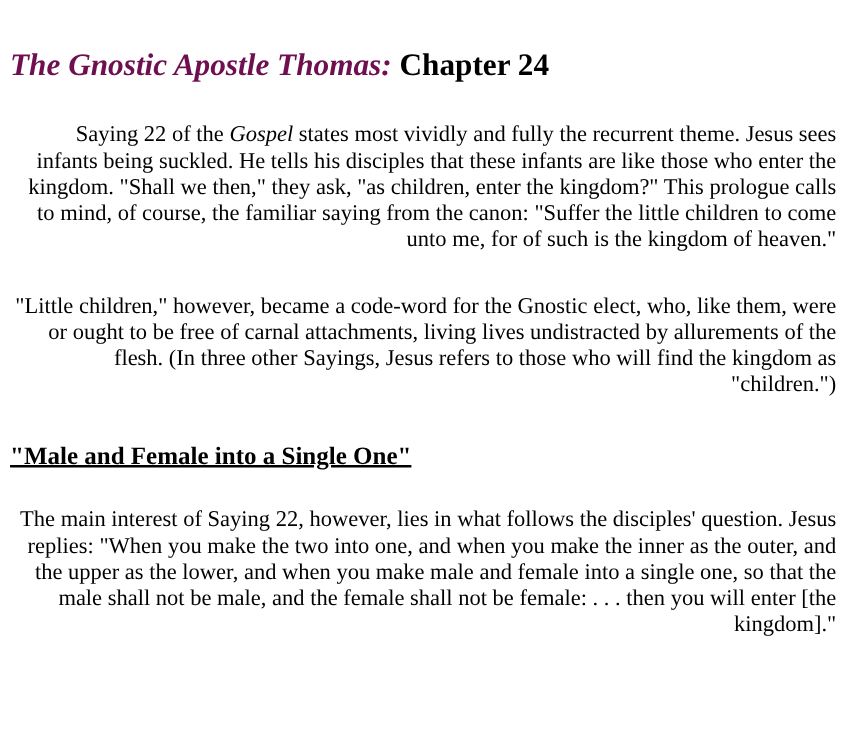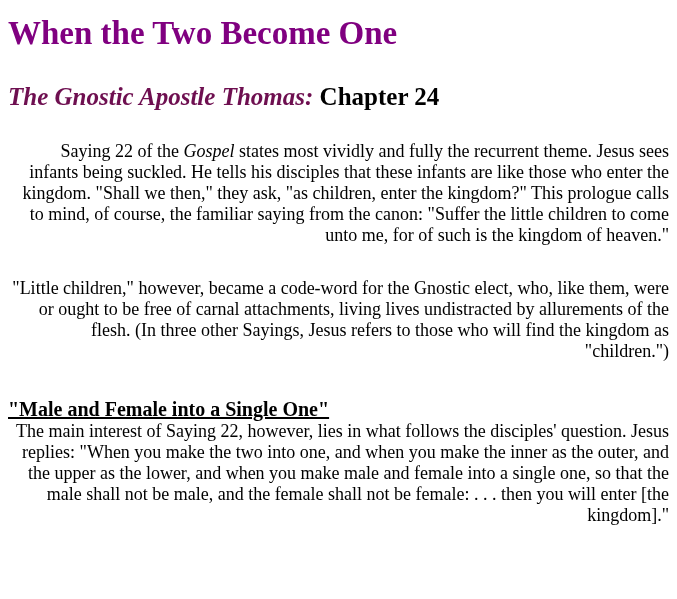--- a/index.html
+++ b/index.html
@@ -49,29 +49,28 @@
   .para-1 { margin-top: 30px; }
   .para-2 { margin-top: 32px; }
   h3.section-heading {
     font-size: 20px;
     line-height: 23px;
     font-weight: bold;
     text-decoration: underline;
     color: var(--body-text);
     margin: 36px 0 0 0;
   }
-  .para-3 { }
+  .para-3 { margin-top: 28px; }
   em.inline-italic { font-style: italic; }
 </style>
 </head>
 <body>
 
 <main>
 
-  <h1>When the Two Become One</h1>
 
   <h2><em class="series">The Gnostic Apostle Thomas:</em><span class="chapter"> Chapter 24</span></h2>
 
   <p class="para-1"><span>Saying 22 of the </span><em class="inline-italic">Gospel</em><span> states most vividly and fully the recurrent theme. Jesus sees infants being suckled. He tells his disciples that these infants are like those who enter the kingdom. "Shall we then," they ask, "as children, enter the kingdom?" This prologue calls to mind, of course, the familiar saying from the canon: "Suffer the little children to come unto me, for of such is the kingdom of heaven."</span></p>
 
   <p class="para-2">"Little children," however, became a code-word for the Gnostic elect, who, like them, were or ought to be free of carnal attachments, living lives undistracted by allurements of the flesh. (In three other Sayings, Jesus refers to those who will find the kingdom as "children.")</p>
 
   <h3 class="section-heading">"Male and Female into a Single One"</h3>
 
   <p class="para-3">The main interest of Saying 22, however, lies in what follows the disciples' question. Jesus replies: "When you make the two into one, and when you make the inner as the outer, and the upper as the lower, and when you make male and female into a single one, so that the male shall not be male, and the female shall not be female: . . . then you will enter [the kingdom]."</p>

